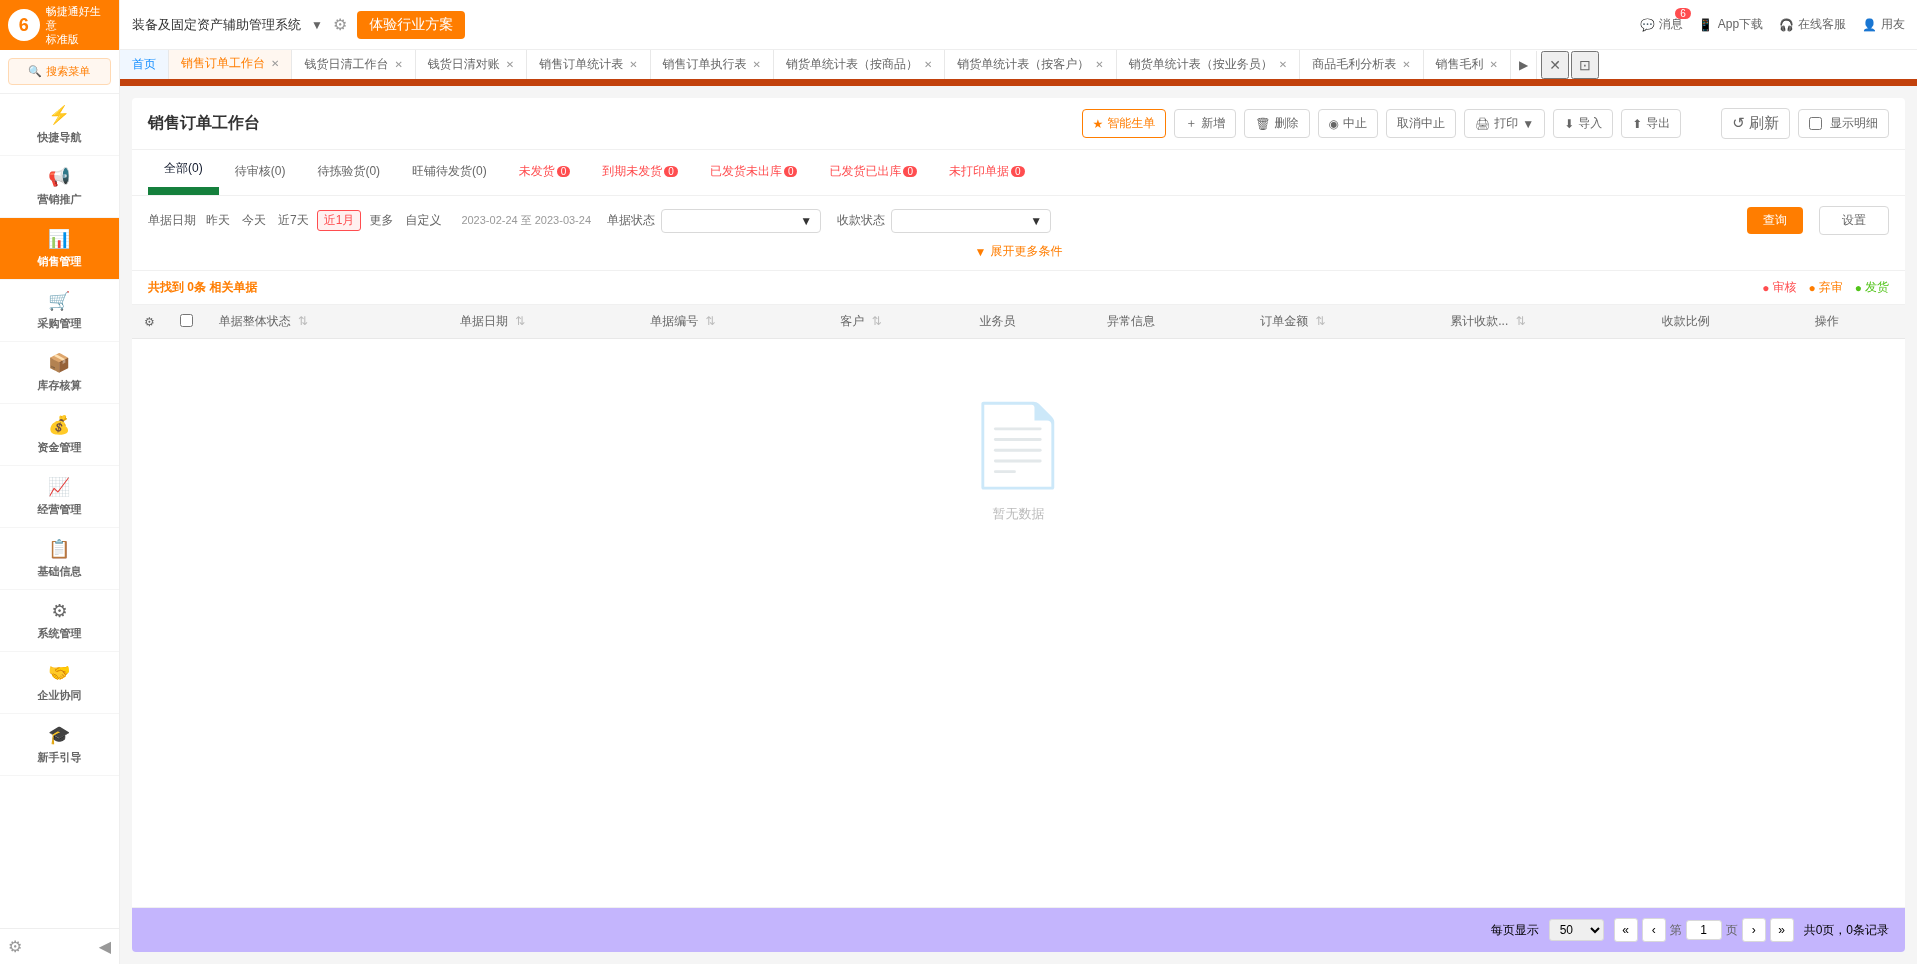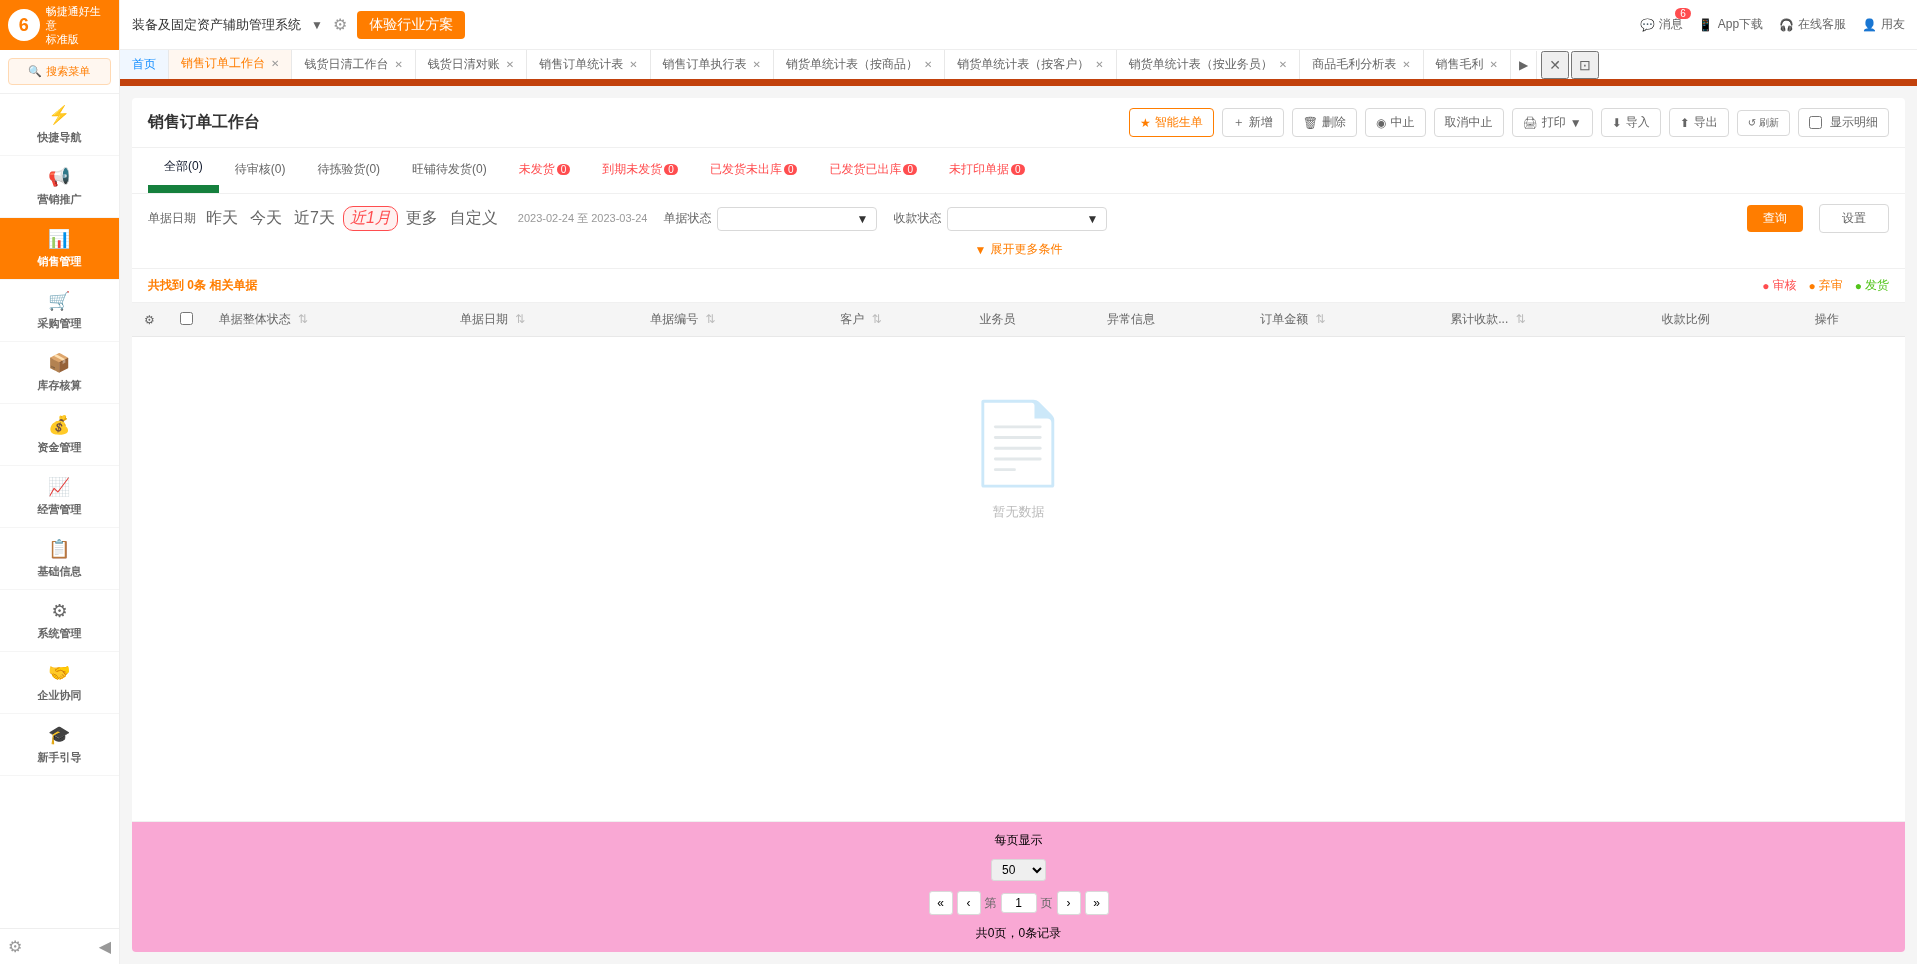--- a/index.html
+++ b/index.html
@@ -47,37 +47,37 @@
 
     
     .content { flex: 1; overflow: hidden; display: flex; flex-direction: column; background: #f5f5f5; padding: 12px; }
 
     
     .page-header { background: #fff; padding: 10px 16px; display: flex; align-items: center; justify-content: space-between; border-radius: 4px 4px 0 0; border-bottom: 1px solid #f0f0f0; }
     .page-title { font-size: 16px; font-weight: 600; color: #333; }
     .page-actions { display: flex; align-items: center; gap: 8px; }
     .btn-smart { background: #fff; border: 1px solid #ff7d00; color: #ff7d00; border-radius: 4px; padding: 5px 10px; cursor: pointer; font-size: 12px; display: flex; align-items: center; gap: 4px; }
     .btn-action { background: #fff; border: 1px solid #d9d9d9; color: #666; border-radius: 4px; padding: 5px 10px; cursor: pointer; font-size: 12px; display: flex; align-items: center; gap: 4px; }
-    .btn-refresh { background: #fff; border: 1px solid #d9d9d9; color: #666; border-radius: 4px; padding: 5px 10px; cursor: pointer; font-size: 10px; }
+    .btn-refresh { background: #fff; border: 1px solid #d9d9d9; color: #666; border-radius: 4px; padding: 5px 10px; cursor: pointer; font-size: 15px; margin-left: 32px; }
     .btn-toggle { background: #fff; border: 1px solid #d9d9d9; color: #666; border-radius: 4px; padding: 5px 10px; cursor: pointer; font-size: 12px; display: flex; align-items: center; gap: 4px; }
 
     
     .sub-tabs { background: #fff; padding: 0 16px; display: flex; align-items: center; gap: 0; border-bottom: 1px solid #f0f0f0; }
     .sub-tab { padding: 10px 16px; cursor: pointer; font-size: 12px; color: #666; border-bottom: 2px solid transparent; white-space: nowrap; }
     .sub-tab.active { color: #0f172a; border-bottom: 8px solid #15803d; }
     .sub-tab-badge { background: #ff4d4f; color: #fff; border-radius: 10px; font-size: 10px; padding: 0 4px; margin-left: 2px; }
 
     
     .filter-area { background: #fff; padding: 10px 16px; border-bottom: 1px solid #f0f0f0; }
     .filter-row { display: flex; align-items: center; gap: 16px; flex-wrap: wrap; }
     .filter-item { display: flex; align-items: center; gap: 6px; }
     .filter-label { color: #666; font-size: 12px; white-space: nowrap; }
     .filter-date-group { display: flex; align-items: center; gap: 4px; }
-    .filter-date-option { color: #666; font-size: 16px; cursor: pointer; padding: 2px 4px; border-radius: 3px; }
-    .filter-date-option.active { color: #ff4d4f; background: #fff1f0; border: 1px solid #ff4d4f; border-radius: 10px; padding: 1px 6px; font-style: italic; }
+    .filter-date-option { color: #666; font-size: 12px; cursor: pointer; padding: 2px 4px; border-radius: 3px; }
+    .filter-date-option.active { color: #ff4d4f; background: #fff1f0; border: 1px solid #ff4d4f; border-radius: 3px; padding: 1px 6px; }
     .filter-date-range { color: #999; font-size: 11px; }
     .filter-select { border: 1px solid #d9d9d9; border-radius: 4px; padding: 4px 8px; font-size: 12px; color: #333; background: #fff; cursor: pointer; min-width: 160px; display: flex; align-items: center; justify-content: space-between; }
     .filter-expand { color: #ff7d00; cursor: pointer; font-size: 12px; display: flex; align-items: center; gap: 4px; }
     .filter-btn-query { background: #ff7d00; color: #fff; border: none; border-radius: 4px; padding: 5px 16px; cursor: pointer; font-size: 12px; }
     .filter-btn-settings { background: #fff; border: 1px solid #d9d9d9; color: #666; border-radius: 4px; padding: 5px 22px; cursor: pointer; font-size: 12px; }
     .table-toolbar { padding: 8px 16px; display: flex; align-items: center; justify-content: space-between; border-bottom: 1px solid #f0f0f0; }
     .table-count { font-size: 12px; color: #666; }
     .table-count span { color: #ff7d00; font-weight: bold; }
     .table-batch-actions { display: flex; gap: 12px; }
     .table-batch-btn { font-size: 12px; color: #666; cursor: pointer; display: flex; align-items: center; gap: 3px; }
@@ -89,21 +89,21 @@
     .data-table th { background: #f5f5f5; padding: 8px 12px; text-align: left; color: #666; font-weight: 500; border-bottom: 1px solid #e8e8e8; white-space: nowrap; }
     .data-table th .sort-icon { color: #bbb; margin-left: 4px; }
     .data-table .checkbox-col { width: 40px; text-align: center; }
     .data-table .settings-col { width: 30px; }
 
     
     .empty-state { flex: 1; display: flex; flex-direction: column; align-items: center; justify-content: center; color: #ccc; gap: 12px; padding: 60px 0; }
     .empty-text { font-size: 13px; color: #bbb; }
 
     
-    .table-footer { padding: 10px 16px; display: flex; align-items: center; gap: 10px; border-top: 1px solid #f0f0f0; background: #f9a8d4; flex-direction: column; }
+    .table-footer { padding: 10px 16px; display: flex; align-items: center; justify-content: flex-end; gap: 10px; border-top: 1px solid #f0f0f0; background: #c4b5fd; }
     .page-size-select { border: 1px solid #d9d9d9; border-radius: 3px; padding: 2px 6px; font-size: 12px; }
     .pagination { display: flex; align-items: center; gap: 4px; font-size: 12px; color: #666; }
     .page-btn { width: 24px; height: 24px; border: 1px solid #d9d9d9; border-radius: 3px; background: #fff; cursor: pointer; display: flex; align-items: center; justify-content: center; font-size: 12px; }
     .page-input { width: 36px; border: 1px solid #d9d9d9; border-radius: 3px; text-align: center; padding: 2px; font-size: 12px; }
 
     
     .table-scroll { overflow-x: auto; overflow-y: auto; flex: 1; }
     .table-scroll::-webkit-scrollbar { height: 6px; width: 6px; }
     .table-scroll::-webkit-scrollbar-track { background: #f0f0f0; }
     .table-scroll::-webkit-scrollbar-thumb { background: #ccc; border-radius: 3px; }

